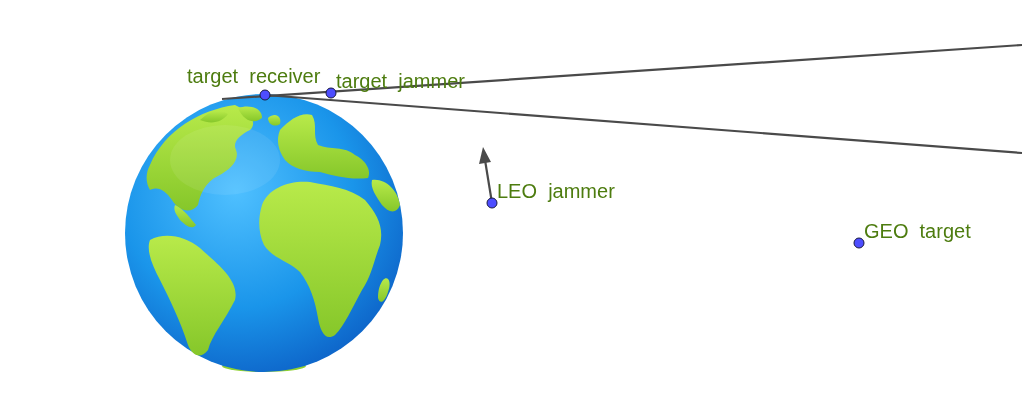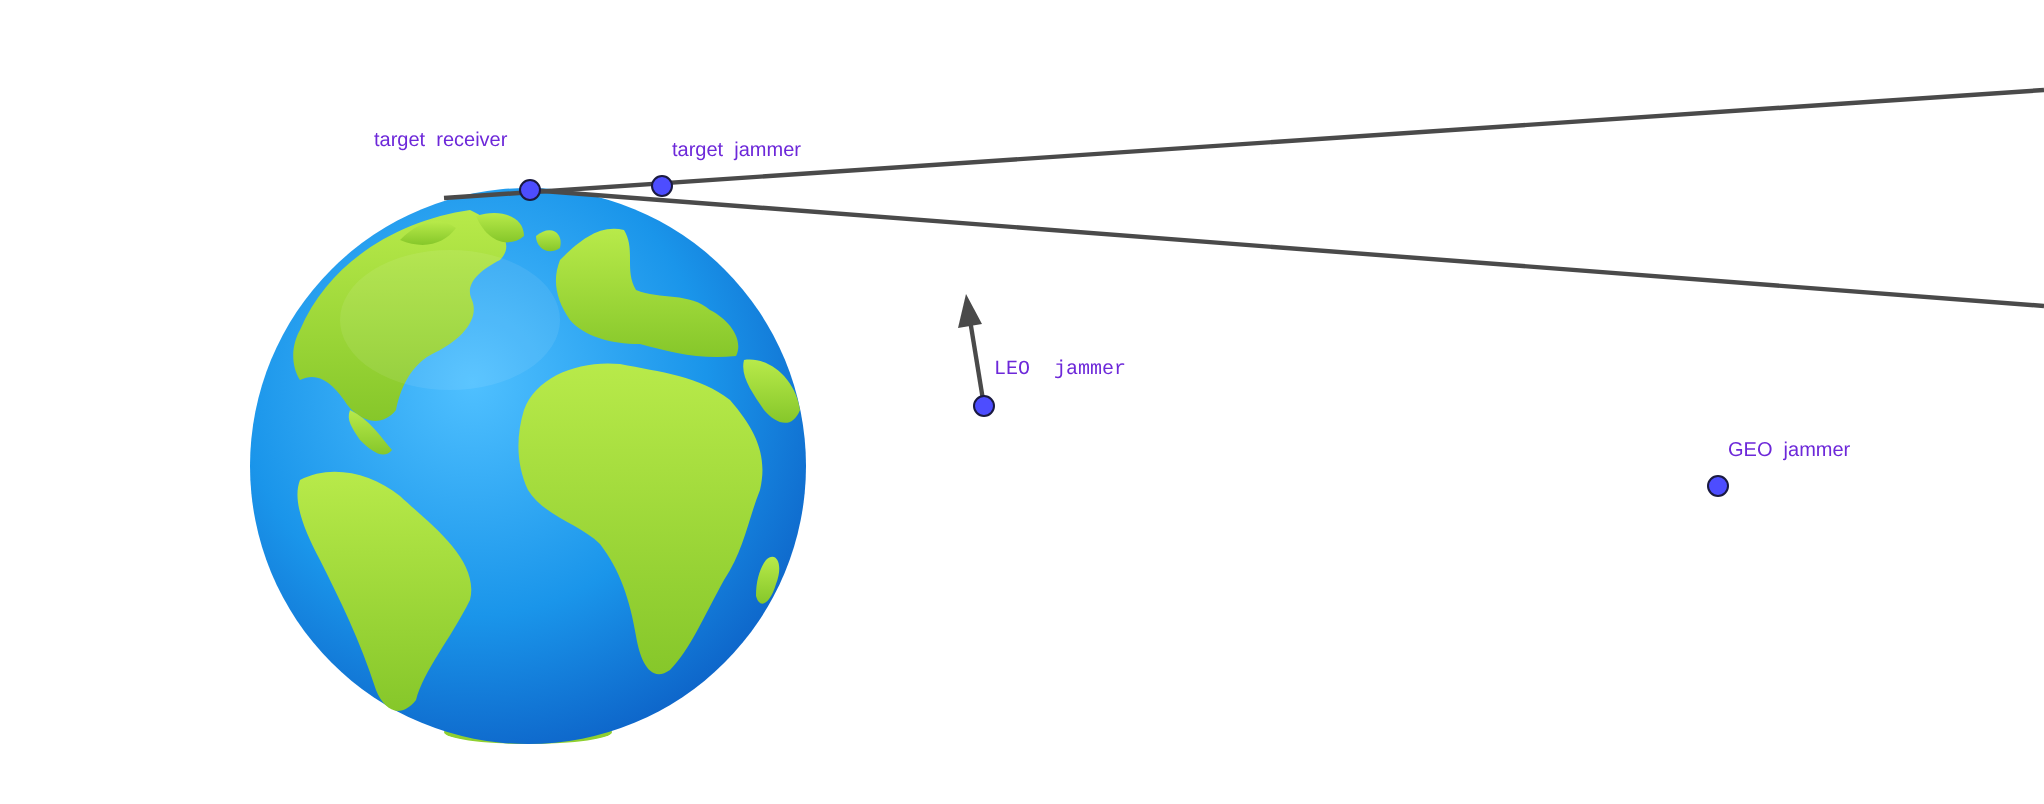--- a/index.html
+++ b/index.html
@@ -1,19 +1,19 @@
 <!DOCTYPE html>
 <html><head>
 <meta charset="utf-8">
 <style>
   html, body { margin:0; padding:0; background:#ffffff; }
   body { width:1022px; height:402px; position:relative; overflow:hidden;
          font-family:"Liberation Sans", sans-serif; }
   svg.canvas { position:absolute; left:0; top:0; }
-  .lbl { position:absolute; color:#6d28d9; font-size:10px; white-space:pre; line-height:1; }
+  .lbl { position:absolute; color:#4d7c0f; font-size:20px; white-space:pre; line-height:1; }
 </style>
 </head>
 <body>
 
 <svg class="canvas" width="1022" height="402" viewBox="0 0 1022 402">
   <defs>
     <radialGradient id="ocean" cx="40%" cy="35%" r="70%">
       <stop offset="0%" stop-color="#4fc0ff"></stop>
       <stop offset="60%" stop-color="#1a95ea"></stop>
       <stop offset="100%" stop-color="#0d63c8"></stop>
@@ -57,14 +57,14 @@
   </g>
 
   <circle cx="265" cy="95" r="5" fill="#4d4dff" stroke="#1a1a40" stroke-width="1"></circle>
   <circle cx="331" cy="93" r="5" fill="#4d4dff" stroke="#1a1a40" stroke-width="1"></circle>
   <circle cx="492" cy="203" r="5" fill="#4d4dff" stroke="#1a1a40" stroke-width="1"></circle>
   <circle cx="859" cy="243" r="5" fill="#4d4dff" stroke="#1a1a40" stroke-width="1"></circle>
 </svg>
 
 <div class="lbl" style="left:187px; top:66px;">target  receiver</div>
 <div class="lbl" style="left:336px; top:71px;">target  jammer</div>
-<div class="lbl" style="left:497px; top:181px;font-family:Liberation Mono, monospace;">LEO  jammer</div>
-<div class="lbl" style="left:864px; top:221px;">GEO  jammer</div>
+<div class="lbl" style="left:497px; top:181px;">LEO  jammer</div>
+<div class="lbl" style="left:864px; top:221px;">GEO  target</div>
 
 </body></html>

